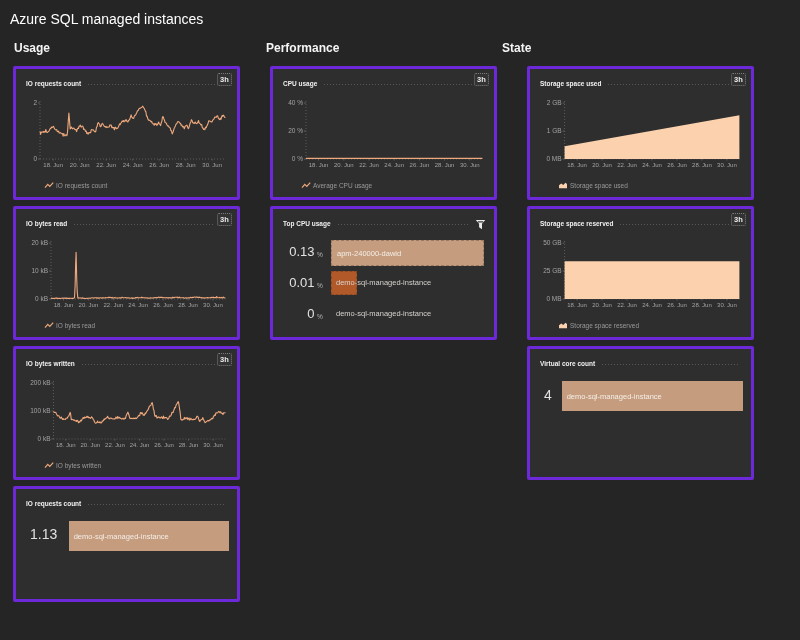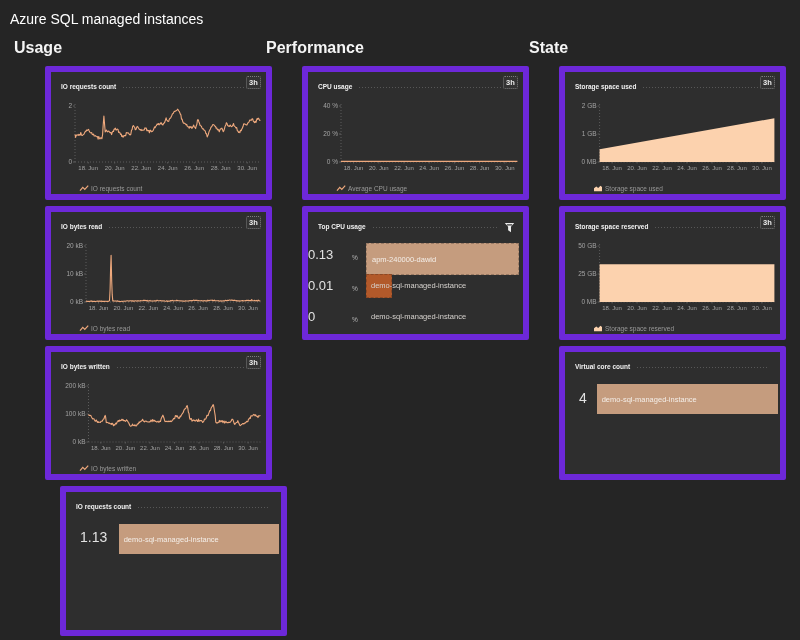--- a/index.html
+++ b/index.html
@@ -1,47 +1,47 @@
 <!DOCTYPE html>
 <html><head><meta charset="utf-8"><style>
 * { margin:0; padding:0; box-sizing:border-box; }
 html,body { width:800px; height:640px; background:#252525; overflow:hidden;
   font-family:"Liberation Sans", sans-serif; }
 #root { position:relative; width:800px; height:640px;padding-left:28px; }
 h1 { position:absolute; left:10px; top:11px; font-size:14px; font-weight:400; color:#ffffff; line-height:16px; }
-.sec { position:absolute; top:40.8px; font-size:16px; font-weight:700; color:#f5f5f5; line-height:14px; }
-.card { position:absolute; background:#2e2e2e; border:6px solid #6d28d9; border-radius:2px;margin-left:32px; }
+.sec { position:absolute; top:40.8px; font-size:12px; font-weight:700; color:#f5f5f5; line-height:14px; }
+.card { position:absolute; background:#2e2e2e; border:3px solid #6d28d9; border-radius:2px; }
 .head { position:absolute; left:10px; top:10px; height:9px; display:flex; align-items:center; }
 .head .t { font-size:6.5px; font-weight:700; color:#f0f0f0; white-space:nowrap; }
 .head .rule { flex:1; align-self:flex-end; margin:0 0 3px 7px; height:1px;
   background:repeating-linear-gradient(90deg,#575757 0 1px,transparent 1px 3px); }
 .badge { position:absolute; right:5px; top:4px; width:15px; height:13px; font-size:7.5px; font-weight:700;
   color:#ededed; background:#333333; border:1px dotted #7d7d7d; border-radius:2px;
   display:flex; align-items:center; justify-content:center; }
 .ficon { position:absolute; right:8px; top:7px; width:11px; height:11px; }
 .ch { position:absolute; left:0; top:0; }
 .num { position:absolute; left:14px; font-size:14px; color:#e2e2e2; line-height:15px; }
 .bar { position:absolute; }
 .bar.tan { background:#c59c7e; }
 .bar.rust { background:#b2592a; }
 .bar.dash { border:1px dashed rgba(25,25,25,0.25); }
 .bar span { position:absolute; left:4.7px; top:50%; transform:translateY(-50%);
   font-size:7.5px; color:#f4eee8; white-space:nowrap; }
-.tnum { position:absolute; left:0; width:41.5px; height:24.4px; }
+.tnum { position:absolute; left:0; width:41.5px; height:24.4px; text-align:right; }
 .tnum .n { font-size:13px; color:#e2e2e2; line-height:24.4px; }
 .pc { position:absolute; left:44px; width:10px; height:24.4px; font-size:6.5px; color:#b5b5b5; line-height:29px; }
 .toplbl { position:absolute; left:63px; height:24.4px; line-height:24.4px; font-size:7.5px; color:#d6d2ce; white-space:nowrap; }
 svg text { font-family:"Liberation Sans", sans-serif; }
 </style></head>
 <body>
 <div id="root">
 <h1>Azure SQL managed instances</h1>
 <div class="sec" style="left:14px">Usage</div>
 <div class="sec" style="left:266px">Performance</div>
-<div class="sec" style="left:529px">State</div>
+<div class="sec" style="left:502px">State</div>
 <div class="card" style="left:13px;top:66px;width:227px;height:134px">
       <div class="head" style="right:22px">
         <span class="t">IO requests count</span>
         <div class="rule"></div>
       </div>
       <span class="badge">3h</span>
       <svg class="ch" width="227" height="134" viewBox="0 0 227 134">
 <line x1="24" y1="32.0" x2="24" y2="90.0" stroke="#5c5c5c" stroke-width="1" stroke-dasharray="1 2"></line>
 <line x1="24" y1="90.0" x2="209.4" y2="90.0" stroke="#5c5c5c" stroke-width="1" stroke-dasharray="1 2"></line>
 <text x="21" y="36.3" text-anchor="end" font-size="6.5" fill="#a3a3a3">2</text>
@@ -128,21 +128,21 @@
 <line x1="148.0" y1="90.0" x2="148.0" y2="91.5" stroke="#5c5c5c" stroke-width="1"></line>
 <text x="172.6" y="97.8" text-anchor="middle" font-size="6" fill="#a3a3a3">28. Jun</text>
 <line x1="172.6" y1="90.0" x2="172.6" y2="91.5" stroke="#5c5c5c" stroke-width="1"></line>
 <text x="197.1" y="97.8" text-anchor="middle" font-size="6" fill="#a3a3a3">30. Jun</text>
 <line x1="197.1" y1="90.0" x2="197.1" y2="91.5" stroke="#5c5c5c" stroke-width="1"></line>
 <polyline points="37.5,62.5 38.1,63.4 38.7,63.3 39.3,63.4 39.9,63.6 40.5,65.0 41.1,66.1 41.7,66.9 42.3,66.7 42.9,66.7 43.4,67.8 44.0,69.0 44.6,69.2 45.2,67.9 45.8,69.0 46.4,70.4 47.0,69.6 47.6,70.4 48.2,70.2 48.8,70.3 49.4,70.4 50.0,69.2 50.6,69.2 51.2,69.1 51.8,68.1 52.4,67.0 53.0,66.9 53.6,64.5 54.2,63.4 54.7,65.5 55.3,70.7 55.9,70.2 56.5,70.4 57.1,70.7 57.7,71.3 58.3,71.0 58.9,71.6 59.5,72.0 60.1,71.3 60.7,72.4 61.3,71.3 61.9,71.8 62.5,73.8 63.1,72.7 63.7,73.2 64.3,71.9 64.9,71.2 65.5,71.8 66.1,70.1 66.6,69.5 67.2,68.5 67.8,69.6 68.4,68.1 69.0,69.0 69.6,68.3 70.2,68.4 70.8,67.3 71.4,68.2 72.0,67.4 72.6,68.8 73.2,68.6 73.8,68.5 74.4,69.3 75.0,68.8 75.6,67.8 76.2,68.7 76.8,69.4 77.4,70.6 77.9,71.2 78.5,72.9 79.1,73.8 79.7,74.3 80.3,73.8 80.9,73.8 81.5,72.1 82.1,73.3 82.7,73.5 83.3,73.8 83.9,72.7 84.5,73.8 85.1,74.0 85.7,73.5 86.3,71.9 86.9,72.2 87.5,71.7 88.1,69.9 88.7,70.6 89.2,69.7 89.8,69.2 90.4,69.1 91.0,68.5 91.6,67.3 92.2,68.7 92.8,69.3 93.4,69.9 94.0,69.1 94.6,69.3 95.2,69.1 95.8,69.7 96.4,69.8 97.0,70.0 97.6,70.0 98.2,69.7 98.8,70.0 99.4,69.4 100.0,68.1 100.5,68.7 101.1,69.7 101.7,67.5 102.3,68.3 102.9,69.3 103.5,68.3 104.1,69.0 104.7,69.5 105.3,69.6 105.9,70.1 106.5,69.6 107.1,69.2 107.7,70.2 108.3,70.0 108.9,69.1 109.5,69.4 110.1,66.8 110.7,65.5 111.3,64.3 111.9,63.2 112.4,64.5 113.0,66.2 113.6,68.7 114.2,69.6 114.8,69.2 115.4,69.6 116.0,69.3 116.6,69.6 117.2,69.7 117.8,69.0 118.4,69.5 119.0,69.6 119.6,69.0 120.2,69.7 120.8,69.1 121.4,68.1 122.0,67.7 122.6,66.4 123.2,66.6 123.7,66.7 124.3,63.8 124.9,63.6 125.5,64.8 126.1,63.7 126.7,64.8 127.3,66.3 127.9,65.8 128.5,66.2 129.1,64.1 129.7,64.6 130.3,63.3 130.9,62.3 131.5,61.4 132.1,60.7 132.7,59.0 133.3,57.5 133.9,56.8 134.5,56.8 135.0,55.9 135.6,54.1 136.2,53.6 136.8,56.2 137.4,60.3 138.0,61.4 138.6,66.1 139.2,67.5 139.8,66.6 140.4,66.6 141.0,69.1 141.6,68.3 142.2,68.4 142.8,67.9 143.4,68.6 144.0,68.9 144.6,69.0 145.2,68.0 145.8,67.9 146.4,69.4 146.9,69.5 147.5,67.1 148.1,69.2 148.7,68.8 149.3,68.6 149.9,68.6 150.5,68.6 151.1,69.3 151.7,70.4 152.3,69.8 152.9,69.0 153.5,67.0 154.1,67.2 154.7,67.0 155.3,65.8 155.9,63.3 156.5,63.6 157.1,63.5 157.7,61.6 158.2,60.2 158.8,58.5 159.4,58.8 160.0,56.4 160.6,55.0 161.2,54.6 161.8,53.0 162.4,52.7 163.0,56.1 163.6,60.0 164.2,63.7 164.8,70.2 165.4,70.9 166.0,70.7 166.6,71.0 167.2,70.4 167.8,70.3 168.4,68.4 169.0,70.0 169.5,69.0 170.1,68.8 170.7,69.6 171.3,68.6 171.9,70.7 172.5,69.4 173.1,69.0 173.7,71.1 174.3,70.4 174.9,69.2 175.5,70.1 176.1,70.8 176.7,70.5 177.3,70.7 177.9,70.1 178.5,70.4 179.1,70.2 179.7,69.8 180.3,68.8 180.8,67.3 181.4,67.2 182.0,67.9 182.6,69.7 183.2,71.6 183.8,72.5 184.4,71.3 185.0,70.8 185.6,70.6 186.2,70.2 186.8,68.6 187.4,70.2 188.0,71.5 188.6,72.8 189.2,73.6 189.8,73.2 190.4,72.5 191.0,72.2 191.6,71.6 192.2,71.6 192.7,72.0 193.3,71.5 193.9,70.8 194.5,70.9 195.1,70.1 195.7,69.3 196.3,69.7 196.9,69.6 197.5,67.0 198.1,66.9 198.7,65.7 199.3,66.3 199.9,63.9 200.5,63.9 201.1,64.0 201.7,63.6 202.3,62.7 202.9,62.4 203.5,62.9 204.0,63.8 204.6,62.8 205.2,64.0 205.8,64.4 206.4,64.3 207.0,65.6 207.6,63.7 208.2,64.0 208.8,63.8 209.4,63.4" fill="none" stroke="#efa97d" stroke-width="1.1" stroke-linejoin="round"></polyline>
 <polyline points="29,118.7 31.8,115.3 33.8,117.3 37.2,113.7" fill="none" stroke="#efa97d" stroke-width="1.2"></polyline>
 <text x="40" y="119.3" font-size="6.5" fill="#9a9a9a">IO bytes written</text>
 </svg>
     </div>
-<div class="card" style="left:28px;top:486px;width:227px;height:150px">
+<div class="card" style="left:13px;top:486px;width:227px;height:116px">
       <div class="head" style="right:12.5px">
         <span class="t">IO requests count</span>
         <div class="rule"></div>
       </div>
       <div class="num" style="top:38px">1.13</div>
       <div class="bar tan" style="left:53px;top:32px;width:160px;height:30px">
         <span>demo-sql-managed-instance</span>
       </div>
     </div>
 <div class="card" style="left:270px;top:66px;width:227px;height:134px">
@@ -183,21 +183,21 @@
       <div class="head" style="right:24px">
         <span class="t">Top CPU usage</span>
         <div class="rule"></div>
       </div>
       <span class="ficon"><svg width="11" height="11" viewBox="0 0 11 11">
           <path d="M0.8,1 L10.2,1 L7,4.7 L7,10.2 L4.1,8.3 L4.1,4.7 Z" fill="#ececec"></path>
           <rect x="2.9" y="2.3" width="5.2" height="1.2" fill="#2e2e2e"></rect>
         </svg></span>
       <div class="tnum" style="top:31.2px"><span class="n">0.13</span></div>
       <div class="pc" style="top:31.2px">%</div>
-      <div class="bar tan dash" style="left:58.3px;top:31.2px;width:152.7px;height:32px">
+      <div class="bar tan dash" style="left:58.3px;top:31.2px;width:152.7px;height:26px">
         <span class="tt">apm-240000-dawid</span>
       </div>
       <div class="tnum" style="top:62.1px"><span class="n">0.01</span></div>
       <div class="pc" style="top:62.1px">%</div>
       <div class="bar rust dash" style="left:58.3px;top:62.1px;width:25.6px;height:24.4px"></div>
       <div class="toplbl" style="top:62.1px">demo-sql-managed-instance</div>
       <div class="tnum" style="top:93px"><span class="n">0</span></div>
       <div class="pc" style="top:93px">%</div>
       <div class="toplbl" style="top:93px">demo-sql-managed-instance</div>
     </div>

